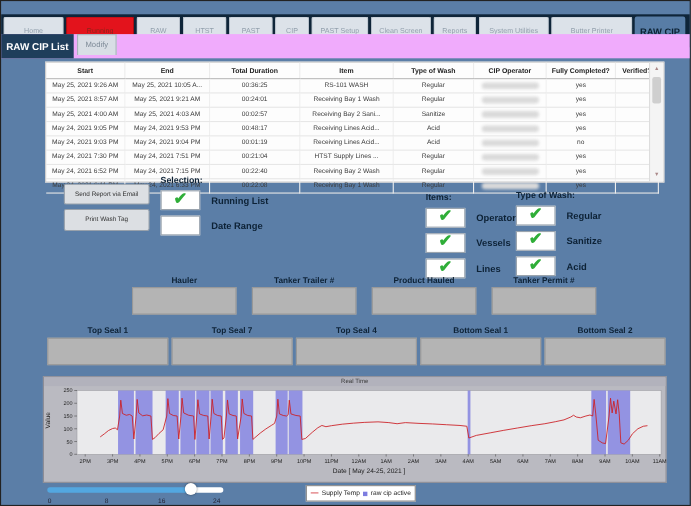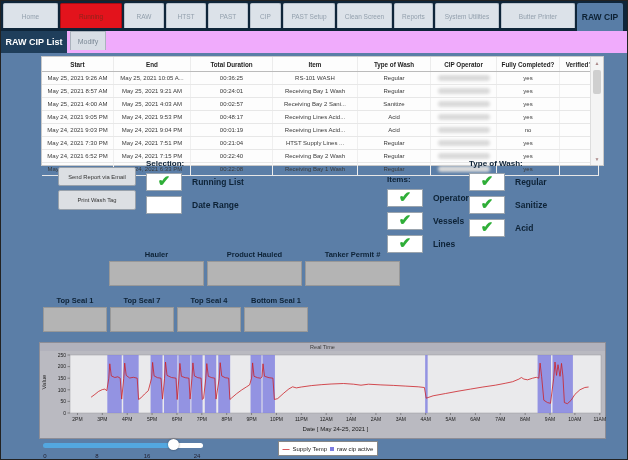--- a/index.html
+++ b/index.html
@@ -1,19 +1,19 @@
 <!DOCTYPE html>
 <html><head>
 <meta charset="utf-8">
 <style>
   html,body{margin:0;padding:0;background:#333;}
   .screen{position:relative;width:628px;height:460px;background:#5b7ea7;overflow:hidden;
     font-family:"Liberation Sans",sans-serif;border:1px solid #222;box-sizing:border-box;}
   
-  .tabbar{position:absolute;left:0;top:0;width:628px;height:30px;background:#0f2539;
+  .tabbar{position:absolute;left:0;top:12px;width:628px;height:30px;background:#0f2539;
     display:flex;gap:2px;padding:2px 1px 0 2px;box-sizing:border-box;align-items:flex-start;}
   .tab{height:25px;background:#dce2e9;border:1px solid #b9c2cc;border-bottom:none;
     border-radius:2px 2px 0 0;color:#93a0ad;font-size:6.5px;display:flex;align-items:center;
     justify-content:center;box-sizing:border-box;cursor:pointer;}
   .tab.sel{background:#e3131c;border-color:#a80d12;color:#8c241a;}
   .tab.corner{background:#587da6;border:none;color:#0c2133;font-weight:bold;font-size:8.5px;height:28px;}
   .tab:nth-child(1){flex:0 0 55px}.tab:nth-child(2){flex:0 0 62px}.tab:nth-child(3){flex:0 0 40px}
   .tab:nth-child(4){flex:0 0 40px}.tab:nth-child(5){flex:0 0 40px}.tab:nth-child(6){flex:0 0 31px}
   .tab:nth-child(7){flex:0 0 52px}.tab:nth-child(8){flex:0 0 55px}.tab:nth-child(9){flex:0 0 39px}
   .tab:nth-child(10){flex:0 0 64px}.tab:nth-child(11){flex:0 0 74px}.tab:nth-child(12){flex:0 0 46px}
@@ -43,34 +43,34 @@
   .vscroll .thumb{position:absolute;left:2px;top:13px;width:8px;height:24px;background:#cfcfcf;border-radius:2px;}
   
   .btn{position:absolute;background:#dcdfe3;border:1px solid #98a1ab;border-radius:2px;
     font-size:5.8px;color:#333;display:flex;align-items:center;justify-content:center;cursor:pointer;}
   #btn-email{left:57px;top:166px;width:76px;height:17px;}
   #btn-print{left:57px;top:189px;width:76px;height:18px;}
   
   .chk-group{position:absolute;}
   #selection-group{left:145px;top:158px;}
   #items-group{left:386px;top:174px;}
-  #wash-group{left:468px;top:158px;}
+  #wash-group{left:468px;top:172px;}
   .grp-title{font-size:8px;font-weight:bold;color:#0d2236;margin-bottom:5px;}
   .chk-row{display:flex;align-items:center;margin-bottom:5px;cursor:pointer;}
   .chk-box{width:36px;height:18px;background:#fff;border:1px solid #9aa4ae;display:flex;
     align-items:center;justify-content:center;box-sizing:border-box;}
   .chk-mark{color:#2fae38;font-size:15px;font-weight:900;line-height:0;margin-top:-3px;}
   .chk-label{font-size:8.5px;font-weight:bold;color:#0d2236;margin-left:10px;}
   
   .field-row{position:absolute;display:flex;gap:3px;}
   #tanker-fields{left:108px;top:249px;}
   #seal-fields{left:42px;top:295px;}
   .field{display:flex;flex-direction:column;}
-  #tanker-fields .field{width:95px;}
-  #seal-fields .field{width:64px;}
+  #tanker-fields .field{width:95px;margin-left:11px;}
+  #seal-fields .field{width:110px;}
   .field-label{font-size:7.5px;font-weight:bold;color:#0d2236;text-align:center;height:11px;}
   .field-box{height:25px;background:#b4b4b4;border:1px solid #989898;box-sizing:border-box;}
   
   #chart-panel{position:absolute;left:38px;top:341px;width:567px;height:97px;background:#babac1;
     border:1px solid #8d8d96;box-sizing:border-box;}
   #chart-title{position:absolute;left:0;top:0;width:100%;height:8px;background:#b2b2bc;
     font-size:5.5px;color:#3c3c3c;text-align:center;line-height:8px;}
   #chart-ylabel{position:absolute;left:-12px;top:36px;width:32px;font-size:6px;color:#222;
     transform:rotate(-90deg);text-align:center;}
   #chart-xlabel{position:absolute;left:30px;top:83px;width:531px;text-align:center;font-size:6px;color:#1a1a1a;}
@@ -294,20 +294,24 @@
         <span class="chk-label">Acid</span>
       </div>
     </div>
 
   <div class="field-row" id="tanker-fields">
       <div class="field">
         <div class="field-label">Hauler</div>
         <div class="field-box"></div>
       </div>
       <div class="field">
+        <div class="field-label">Tanker Trailer #</div>
+        <div class="field-box"></div>
+      </div>
+      <div class="field">
         <div class="field-label">Product Hauled</div>
         <div class="field-box"></div>
       </div>
       <div class="field">
         <div class="field-label">Tanker Permit #</div>
         <div class="field-box"></div>
       </div>
     </div>
   <div class="field-row" id="seal-fields">
       <div class="field">
@@ -317,20 +321,24 @@
       <div class="field">
         <div class="field-label">Top Seal 7</div>
         <div class="field-box"></div>
       </div>
       <div class="field">
         <div class="field-label">Top Seal 4</div>
         <div class="field-box"></div>
       </div>
       <div class="field">
         <div class="field-label">Bottom Seal 1</div>
+        <div class="field-box"></div>
+      </div>
+      <div class="field">
+        <div class="field-label">Bottom Seal 2</div>
         <div class="field-box"></div>
       </div>
     </div>
 
   <div id="chart-panel">
     <svg id="chart-svg" width="567" height="97" viewBox="0 0 567 97">
         <rect x="30" y="12" width="531" height="58" fill="#eaeaec" stroke="#9a9aa0" stroke-width="0.5"></rect>
         <rect x="67.30679156908666" y="12" width="14.425292740046842" height="58" fill="#7d7de0" opacity="0.8"></rect>
         <rect x="83.22435597189698" y="12" width="15.4201405152225" height="58" fill="#7d7de0" opacity="0.8"></rect>
         <rect x="110.58266978922723" y="12" width="11.938173302107742" height="58" fill="#7d7de0" opacity="0.8"></rect>

